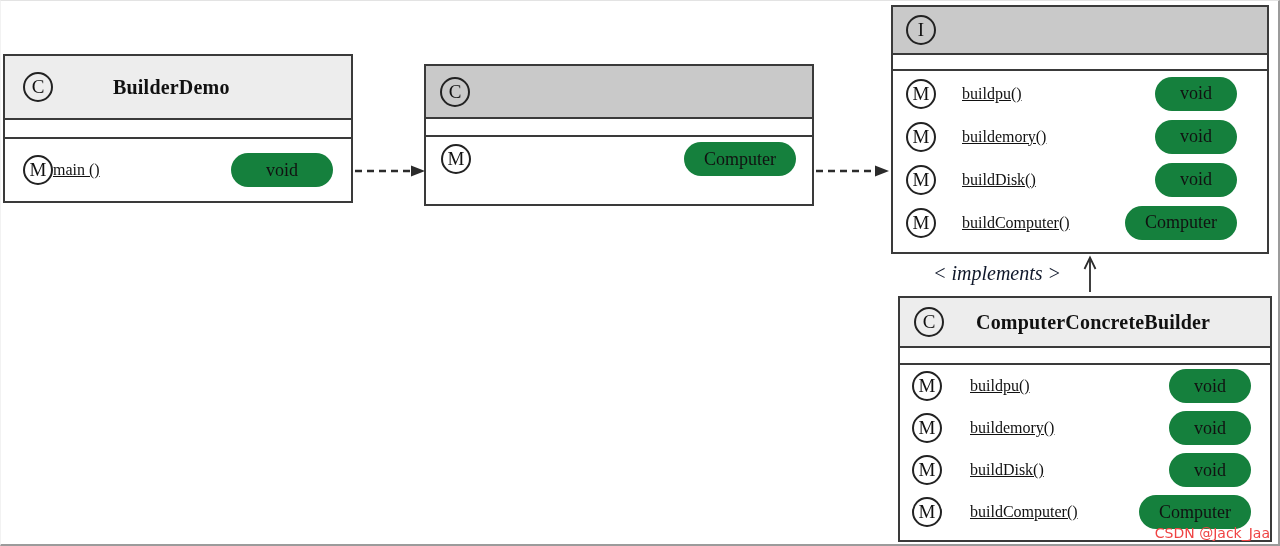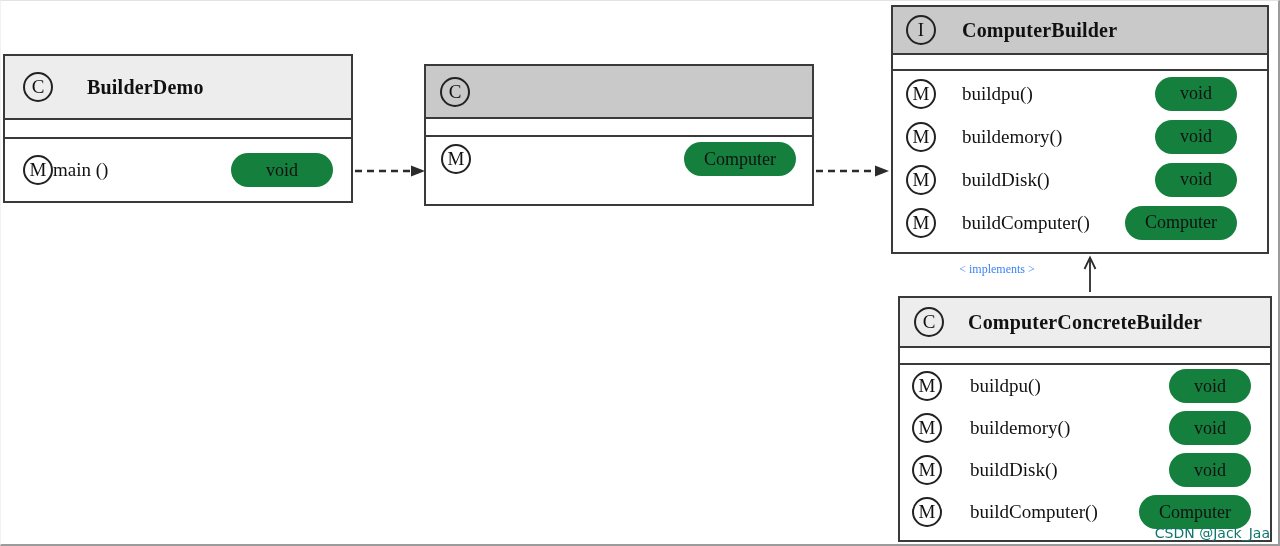--- a/index.html
+++ b/index.html
@@ -30,33 +30,33 @@
   .cls-title { font-weight: bold; font-size: 20px; letter-spacing: 0.2px; white-space: nowrap; }
   .fields { background: #ffffff; border-bottom: 2px solid #3a3a3a; }
   .methods { display: flex; flex-direction: column; flex: 1 1 auto; }
   .m-row { display: flex; align-items: center; }
   .circle-icon {
     display: inline-flex; align-items: center; justify-content: center;
     width: 30px; height: 30px; flex: 0 0 auto;
     border: 2px solid #222; border-radius: 50%;
     font-size: 19px; line-height: 1; padding-bottom: 1px;
   }
-  .m-name { font-size: 19px; white-space: nowrap; }
+  .m-name { font-size: 16px; white-space: nowrap; text-decoration: underline; }
   .pill {
     margin-left: auto;
     background: #15803d; border-radius: 17px;
     height: 34px; min-width: 82px; padding: 0 20px;
     display: flex; align-items: center; justify-content: center;
     font-size: 18px; white-space: nowrap;
   }
 
   
   #box-demo { left: 2px; top: 53px; width: 350px; height: 149px; }
   #box-demo .cls-header { height: 64px; padding-left: 18px; }
-  #box-demo .cls-title  { margin-left: 34px; }
+  #box-demo .cls-title  { margin-left: 60px; }
   #box-demo .fields     { height: 19px; }
   #box-demo .methods    { justify-content: center; }
   #box-demo .m-row      { padding-left: 18px; }
   #box-demo .m-name     { }
   #box-demo .pill       { margin-right: 18px; min-width: 102px; }
 
   
   #box-director { left: 423px; top: 63px; width: 390px; height: 142px; }
   #box-director .cls-header { height: 53px; padding-left: 14px; }
   #box-director .cls-title  { margin-left: 20px; }
@@ -71,36 +71,36 @@
   #box-builder .cls-title  { margin-left: 26px; }
   #box-builder .fields     { height: 16px; }
   #box-builder .methods    { padding-top: 1px; }
   #box-builder .m-row      { height: 43px; padding-left: 13px; }
   #box-builder .m-name     { margin-left: 26px; }
   #box-builder .pill       { margin-right: 30px; }
 
   
   #box-concrete { left: 897px; top: 295px; width: 374px; height: 246px; }
   #box-concrete .cls-header { height: 50px; padding-left: 14px; }
-  #box-concrete .cls-title  { margin-left: 24px; }
+  #box-concrete .cls-title  { margin-left: 32px; }
   #box-concrete .fields     { height: 17px; }
   #box-concrete .m-row      { height: 42px; padding-left: 12px; }
   #box-concrete .m-name     { margin-left: 28px; }
   #box-concrete .pill       { margin-right: 19px; }
 
   .overlay { position: absolute; left: 0; top: 0; width: 1280px; height: 546px; pointer-events: none; }
 
   .relation-label {
     position: absolute; left: 916px; top: 261px; width: 160px;
-    text-align: center; font-size: 12px; color: #3b82f6; white-space: nowrap;
+    text-align: center; font-size: 20px; color: #0f172a; white-space: nowrap; font-style: italic;
   }
   .watermark {
     position: absolute; right: 8px; bottom: 3px;
     font-family: "DejaVu Sans", "Liberation Sans", sans-serif;
-    font-size: 14px; color: #0f766e; white-space: nowrap;
+    font-size: 14px; color: #ef4444; white-space: nowrap;
   }
 </style>
 </head>
 <body>
 
 <div class="canvas">
 
   <div class="uml-class" id="box-demo">
     <div class="cls-header header-light">
       <span class="circle-icon">C</span>
@@ -125,21 +125,20 @@
       <div class="m-row">
         <span class="circle-icon">M</span>
         <span class="pill">Computer</span>
       </div>
     </div>
   </div>
 
   <div class="uml-class" id="box-builder">
     <div class="cls-header header-dark">
       <span class="circle-icon">I</span>
-      <span class="cls-title">ComputerBuilder</span>
     </div>
     <div class="fields"></div>
     <div class="methods">
       <div class="m-row">
         <span class="circle-icon">M</span>
         <span class="m-name">buildpu()</span>
         <span class="pill">void</span>
       </div>
       <div class="m-row">
         <span class="circle-icon">M</span>

